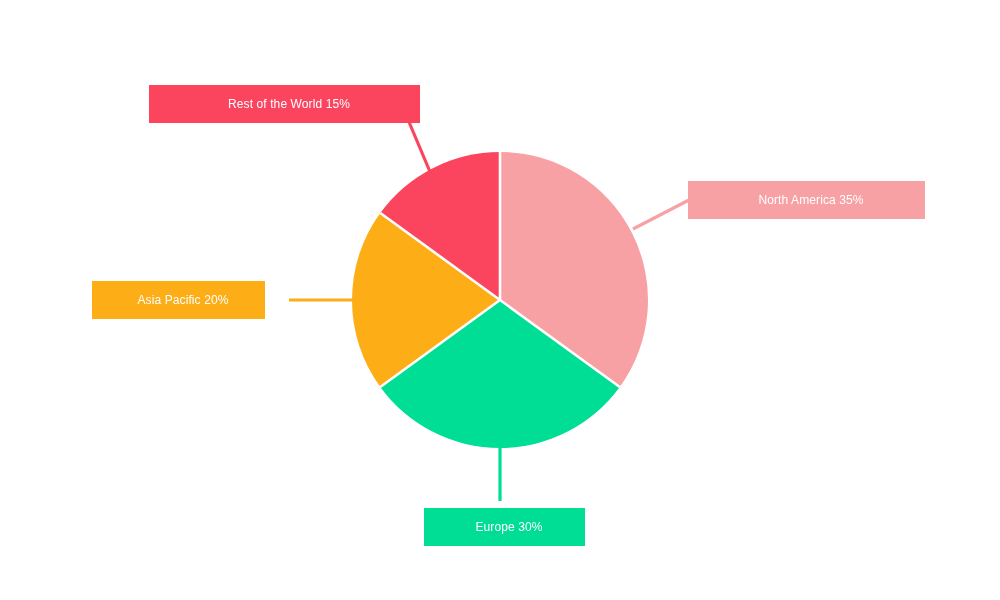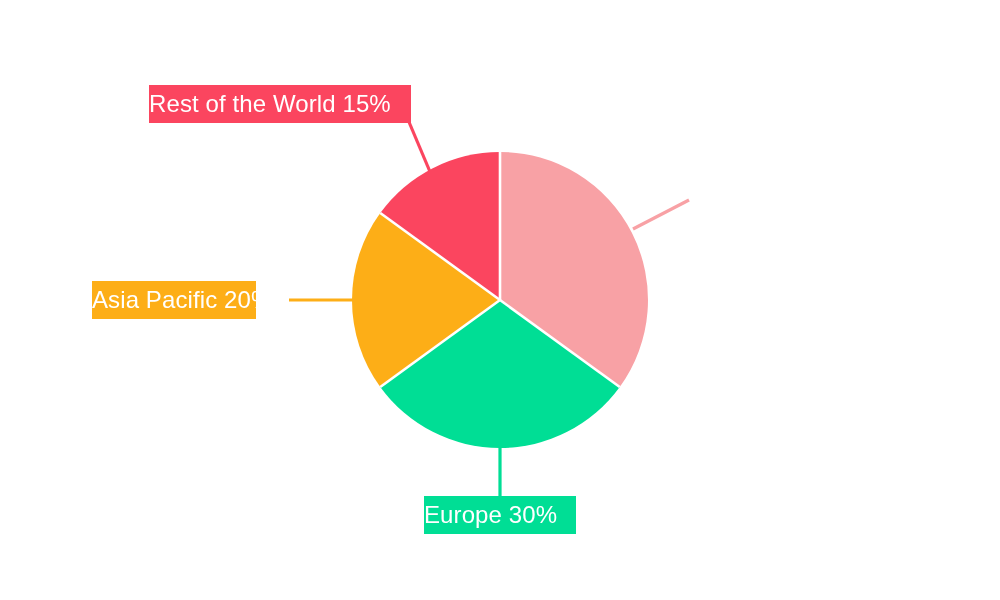--- a/index.html
+++ b/index.html
@@ -20,36 +20,38 @@
   }
   #pie-svg {
     position: absolute;
     left: 0;
     top: 0;
   }
   .callout-label {
     position: absolute;
     display: flex;
     align-items: center;
+    justify-content: center;
     color: #ffffff;
-    font-size: 24px;
+    font-size: 12px;
     font-family: "Liberation Sans", sans-serif;
     line-height: 1;
     white-space: nowrap;
     letter-spacing: 0.1px;
+    padding-left: 9px;
   }
   #label-north-america {
     left: 688px;
     top: 181px;
     width: 228px;
     height: 38px;
   }
   #label-europe {
     left: 424px;
-    top: 496px;
+    top: 508px;
     width: 152px;
     height: 38px;
   }
   #label-asia-pacific {
     left: 92px;
     top: 281px;
     width: 164px;
     height: 38px;
   }
   #label-rest-of-world {
@@ -79,20 +81,23 @@
     </g>
 
     <g stroke="#FFFFFF" stroke-width="2.6" stroke-linecap="butt" fill="none">
       <line x1="500" y1="300" x2="500.00" y2="152.00"></line>
       <line x1="500" y1="300" x2="619.73" y2="386.99"></line>
       <line x1="500" y1="300" x2="380.27" y2="386.99"></line>
       <line x1="500" y1="300" x2="380.27" y2="213.01"></line>
     </g>
   </svg>
 
+  <div class="callout-label" id="label-north-america" style="background:#F8A1A5;">
+    <span>North America 35%</span>
+  </div>
 
   <div class="callout-label" id="label-europe" style="background:#00DE95;">
     <span>Europe 30%</span>
   </div>
 
   <div class="callout-label" id="label-asia-pacific" style="background:#FDAE17;">
     <span>Asia Pacific 20%</span>
   </div>
 
   <div class="callout-label" id="label-rest-of-world" style="background:#FB455F;">

